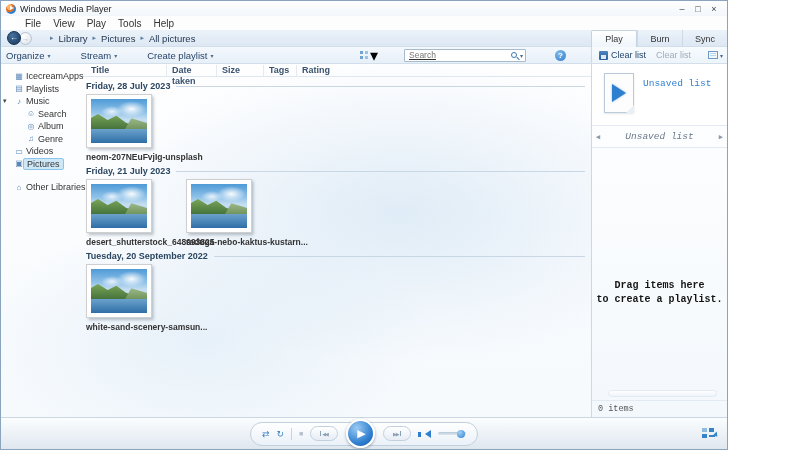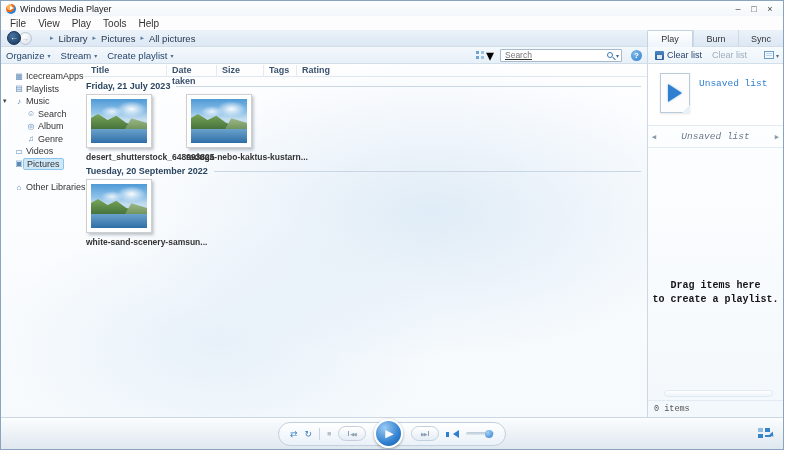--- a/index.html
+++ b/index.html
@@ -1,33 +1,33 @@
 <!DOCTYPE html>
 <html><head>
 <meta charset="utf-8">
 <style>
   * { box-sizing: border-box; margin: 0; padding: 0; }
   html,body { width:800px; height:450px; overflow:hidden; }
   body { font-family:"Liberation Sans", sans-serif; }
-  .window { width:784px; height:450px; border:1px solid #8aa4bd; background:#fff;
+  .window { width:728px; height:450px; border:1px solid #8aa4bd; background:#fff;
             display:flex; flex-direction:column; position:relative; overflow:hidden; }
 
   
   .titlebar { height:15px; display:flex; align-items:center; padding:0 5px;
               background:linear-gradient(#fdfeff,#f3f7fb); font-size:9px; color:#222; flex:0 0 auto; }
   .wmp-logo { width:10px; height:10px; border-radius:50%; margin-right:4px; position:relative;
               background:radial-gradient(circle at 35% 30%, #ffb35c 0 30%, #e86d1f 31% 52%, #2f7fd0 53% 100%); }
   .wmp-logo::after { content:""; position:absolute; left:3.5px; top:2.5px; width:0; height:0;
               border-left:4px solid #fff; border-top:2.5px solid transparent; border-bottom:2.5px solid transparent; }
   .win-controls { margin-left:auto; display:flex; }
   .win-controls span { width:16px; text-align:center; font-size:9px; color:#444; cursor:default; }
 
   
   .menubar { height:14px; display:flex; align-items:center; padding-left:3px;
-             background:#fdfdfe; font-size:10px; color:#333; flex:0 0 auto; }
+             background:#fdfdfe; font-size:10px; color:#333; flex:0 0 auto;margin-left:15px; }
   .menubar span { padding:0 6px; }
 
   
   .navrow { height:17px; background:linear-gradient(#ebf2f9,#dde8f4); border-bottom:1px solid #d2deea;
             display:flex; align-items:center; position:relative; flex:0 0 auto; }
   .nav-back { width:14px; height:14px; border-radius:50%; margin-left:6px; z-index:2;
               background:radial-gradient(circle at 35% 30%, #47729f, #16365c); border:1px solid #12304f;
               color:#fff; font-size:8px; line-height:12px; text-align:center; }
   .nav-fwd  { width:13px; height:13px; border-radius:50%; margin-left:-2px;
               background:radial-gradient(circle at 35% 30%, #ffffff, #d8e0e9); border:1px solid #b7c4d2;
@@ -36,21 +36,21 @@
   .breadcrumb .sep { color:#5e7globe90; color:#5e7f9e; font-size:7px; padding:0 4px; }
   .breadcrumb .crumb { padding:0 1px; }
   .tabs { position:absolute; right:0; top:0; height:17px; width:136px; display:flex; }
   .tab { flex:1; font-size:9px; color:#333; display:flex; align-items:center; justify-content:center;
          border-left:1px solid #cdd9e5; }
   .tab.active { background:linear-gradient(#ffffff,#eef5fb); border:1px solid #c4d3e2; border-bottom:none;
                 border-radius:2px 2px 0 0; }
 
   
   .toolbar { height:17px; background:linear-gradient(#f3f8fc,#e7eff8); border-bottom:1px solid #d2deea;
-             display:flex; align-items:center; flex:0 0 auto; }
+             display:flex; align-items:center; flex:0 0 auto;gap:20px; }
   .tbtn { font-size:9.5px; color:#27466a; padding:0 5px; display:flex; align-items:center; gap:3px; }
   .tbtn .dd { font-size:6px; color:#4c6c8c; }
   .view-opt { margin-left:auto; display:flex; align-items:center; gap:2px; }
   .grid-ico { width:8px; height:8px; background:
       linear-gradient(#6ea3d4,#6ea3d4) 0 0/3px 3px no-repeat,
       linear-gradient(#9cc3e6,#9cc3e6) 5px 0/3px 3px no-repeat,
       linear-gradient(#6ea3d4,#6ea3d4) 0 5px/3px 3px no-repeat,
       linear-gradient(#9cc3e6,#9cc3e6) 5px 5px/3px 3px no-repeat; }
   .searchbox { width:122px; height:13px; background:#fff; border:1px solid #a7bacc; border-radius:1px;
                display:flex; align-items:center; margin:0 4px 0 6px; padding:0 2px 0 4px; }
@@ -296,20 +296,40 @@
 
     <div class="list">
       <div class="colheads">
         <span class="col c-title">Title</span>
         <span class="col c-date">Date taken</span>
         <span class="col c-size">Size</span>
         <span class="col c-tags">Tags</span>
         <span class="col c-rating">Rating</span>
       </div>
 
+      <div class="group">
+        <div class="group-head">
+          <span>Friday, 28 July 2023</span>
+            <span class="rule"></span>
+        </div>
+        <div class="items">
+          <div class="item">
+            <div class="photo">
+              <div class="pic">
+                  <div class="cloud1"></div>
+                  <div class="cloud2"></div>
+                  <div class="mtn"></div>
+                  <div class="mtn2"></div>
+                  <div class="water"></div>
+                </div>
+            </div>
+            <div class="fname">neom-207NEuFvjIg-unsplash</div>
+          </div>
+        </div>
+      </div>
 
       <div class="group">
         <div class="group-head">
           <span>Friday, 21 July 2023</span>
             <span class="rule"></span>
         </div>
         <div class="items">
           <div class="item">
             <div class="photo">
               <div class="pic">

